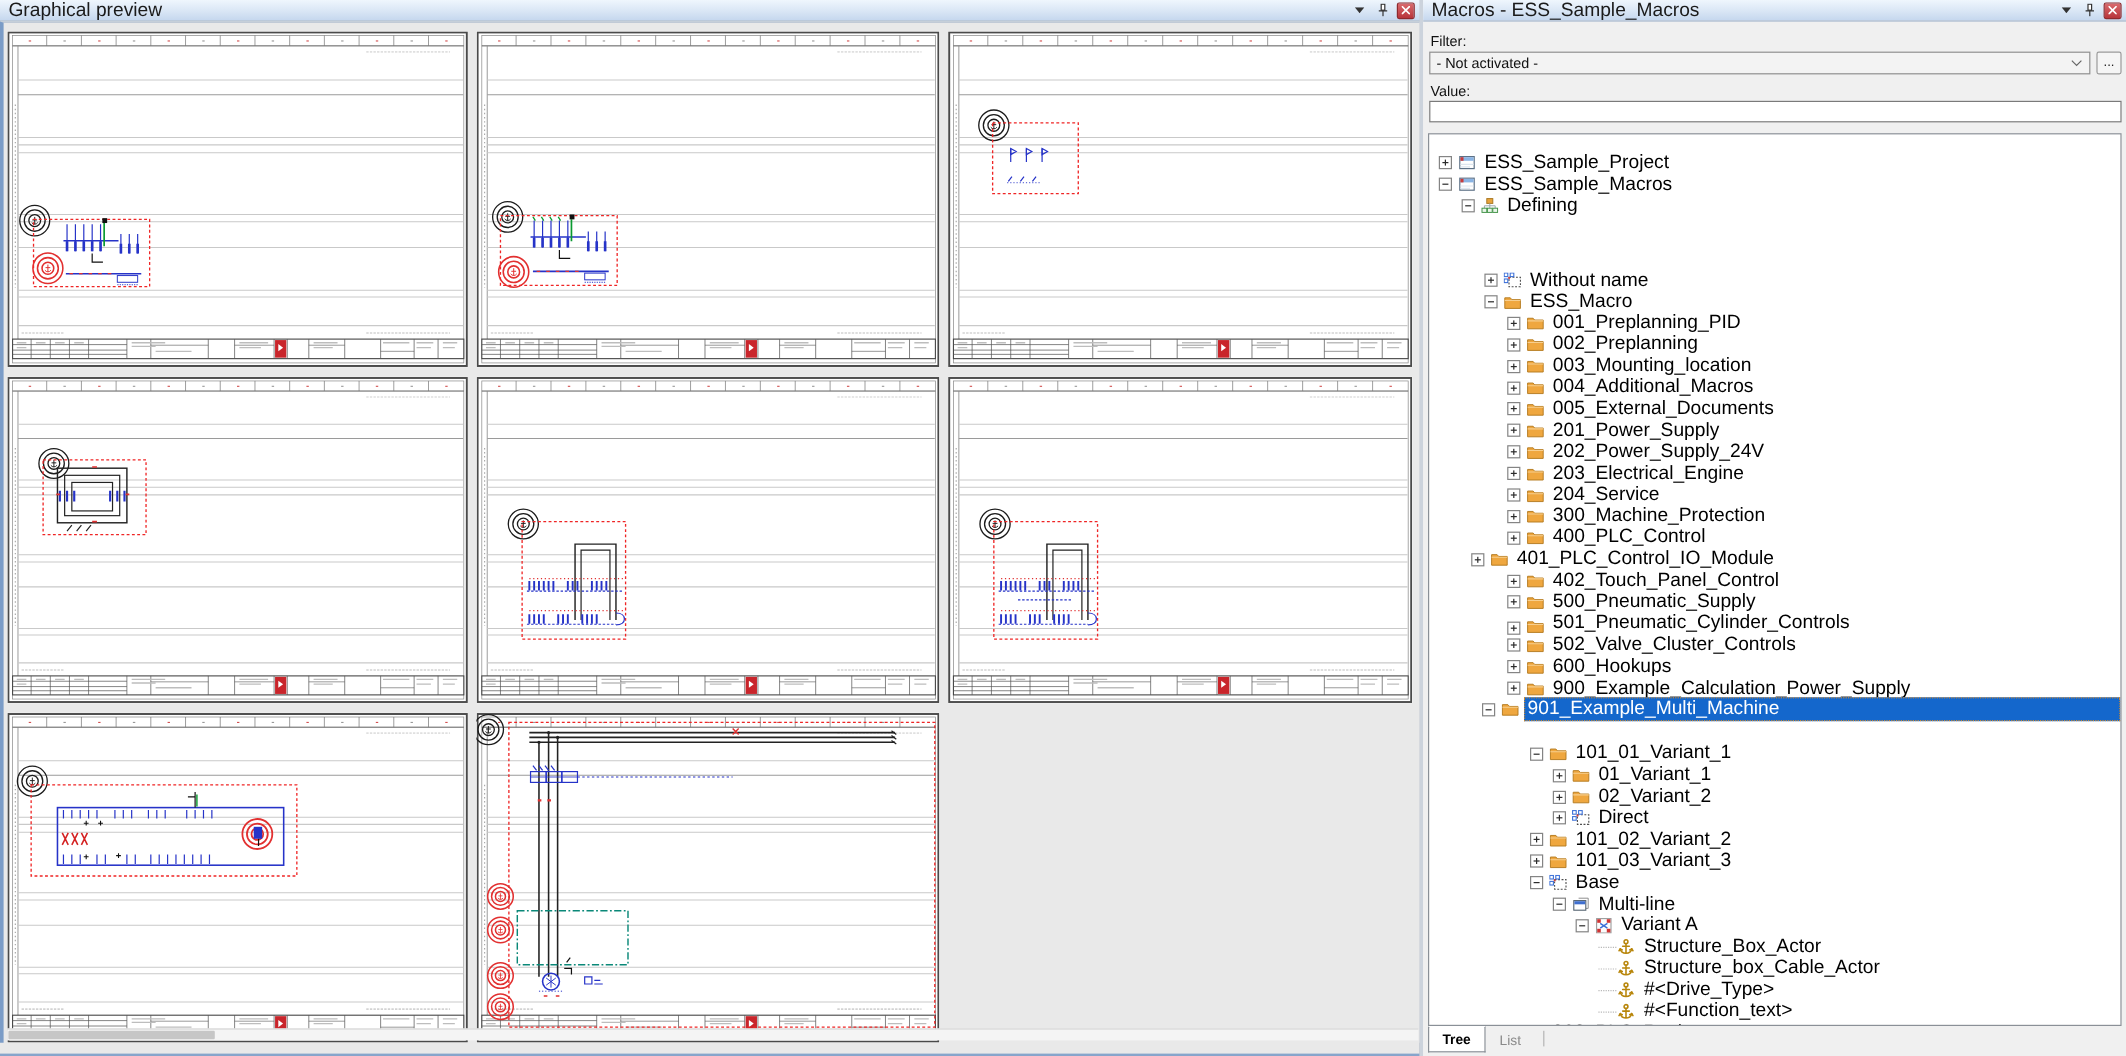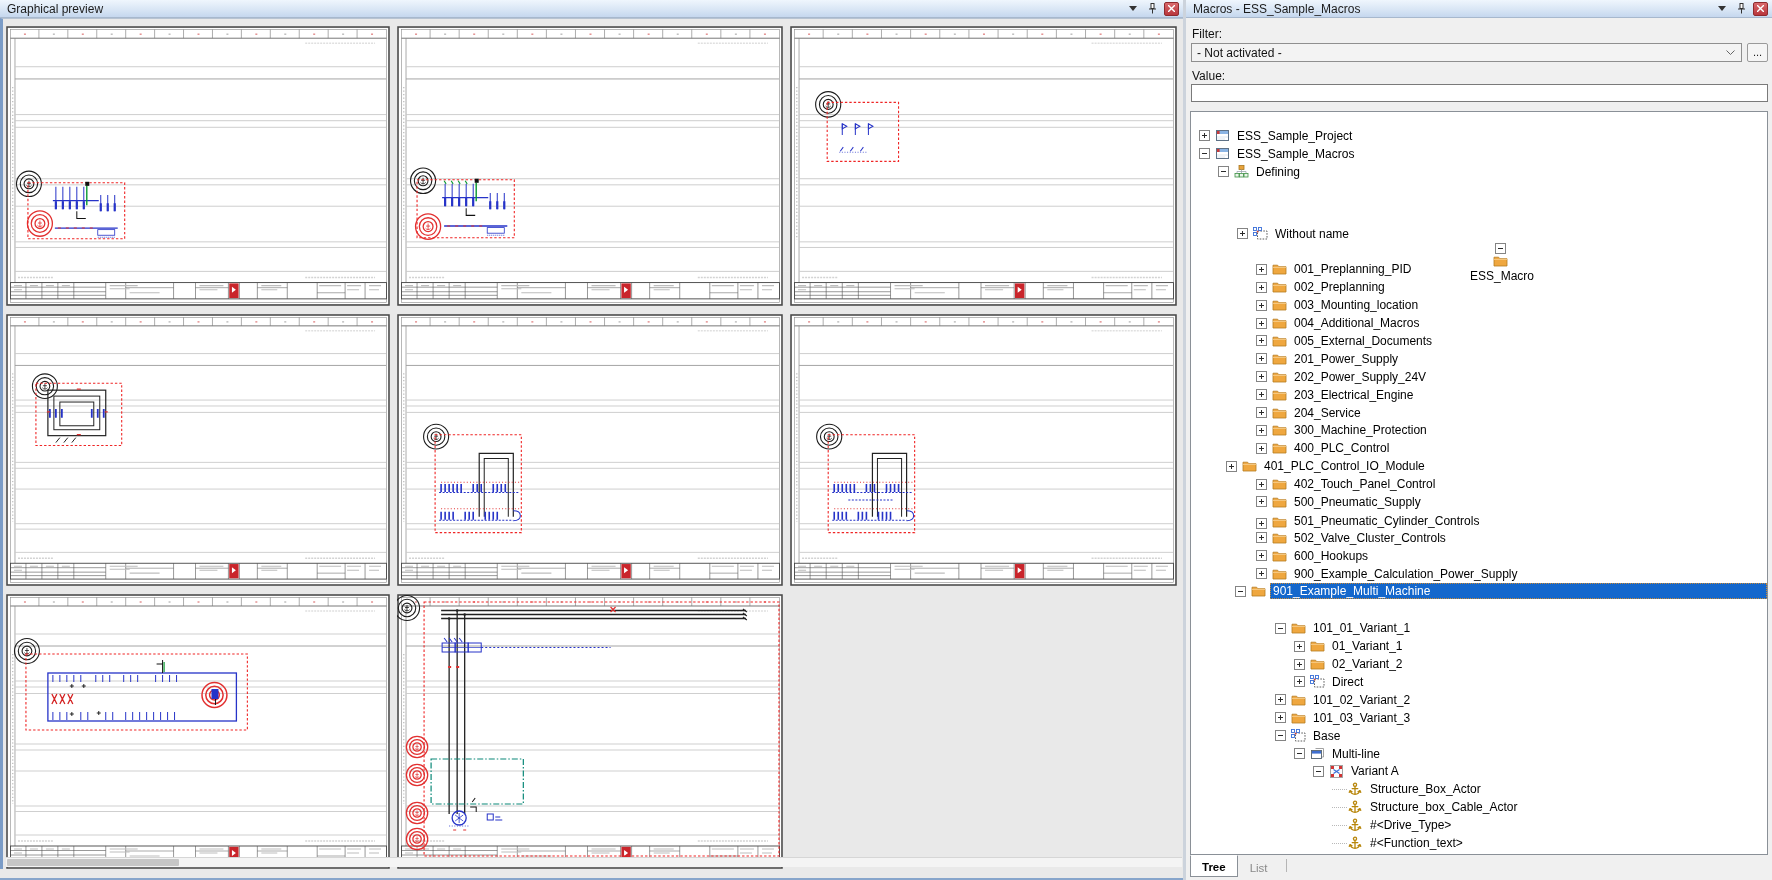--- a/index.html
+++ b/index.html
@@ -8,21 +8,21 @@
        -webkit-font-smoothing:antialiased}
   
   .panel{position:absolute;top:0;height:880px;background:#f0f0f0}
   #leftpanel{left:0;width:1183px;border-right:1px solid #98a2ae;background:#e9e9e9}
   #leftpanel::after{content:'';position:absolute;left:0;right:0;bottom:0;height:2px;background:#87a5cb}
   #splitter{position:absolute;left:1183px;top:0;width:3px;height:880px;background:#ccd3dc}
   #rightpanel{left:1186px;width:586px}
   .ptitle{position:absolute;left:0;top:0;right:0;height:18px;
           background:linear-gradient(#eff6fd,#d9e6f5 55%,#c5d7ee);
           border-bottom:1px solid #a7b8cd;display:flex;align-items:center;padding:0 4px 0 7px;box-sizing:border-box}
-  .ptext{font-size:12px;color:#1b1b1b;flex:1;white-space:nowrap}
+  .ptext{font-size:16px;color:#1b1b1b;flex:1;white-space:nowrap}
   .pbtns{display:flex;align-items:center;gap:5px}
   .pbtn{width:14px;height:13px;display:flex;align-items:center;justify-content:center;cursor:default}
   .pbtn.close{background:linear-gradient(#d96a6e,#b8353b);border:1px solid #8e2a2e;border-radius:2px;width:13px;height:12px}
   
   #previewarea{position:absolute;left:0;top:18px;right:0;bottom:11px;background:#e9e9e9;
                border-left:3px solid #7b9cc7;border-top:1px solid #b7c3d2}
   .thumb{position:absolute;background:#fff}
   .thumb svg{display:block;width:100%;height:100%}
   #hscroll{position:absolute;left:3px;right:1px;bottom:2px;height:9px;background:#f4f4f4;border-top:1px solid #d6d6d6}
   #hthumb{position:absolute;left:1px;top:1px;height:7px;width:172px;background:#c6c6c6;border-radius:1px}
@@ -42,21 +42,21 @@
          border:1px solid #8f8f8f;box-sizing:border-box;display:flex;align-items:center;
          padding:0 22px 0 5px;font-size:12px;color:#111}
   #combo .chev{position:absolute;right:6px;top:6px}
   #browse{position:absolute;left:561px;top:43px;width:21px;height:19px;background:#f5f5f5;
           border:1px solid #9a9a9a;border-radius:2px;font-size:11px;line-height:9px;color:#222;
           box-sizing:border-box;text-align:center;padding:0;font-family:"Liberation Sans",sans-serif}
   #valueinput{position:absolute;left:5px;top:84px;width:577px;height:18px;border:1px solid #7a7a7a;
               box-sizing:border-box;background:#fff;font-size:12px;padding:0 4px;font-family:"Liberation Sans",sans-serif}
   #tree{position:absolute;left:4px;top:111px;width:578px;height:744px;background:#fff;
         border:1px solid #8a9097;box-sizing:border-box;overflow:hidden;padding-top:15px}
-  .trow{display:flex;align-items:center;height:17.9px;font-size:12px;color:#000;white-space:nowrap}
+  .trow{display:flex;align-items:center;height:17.9px;font-size:16px;color:#000;white-space:nowrap}
   .expander{position:relative;width:9px;height:9px;border:1px solid #848484;background:#fff;
             flex:none;margin-right:4px;box-sizing:content-box}
   .expander::before{content:'';position:absolute;left:2px;top:4px;width:5px;height:1px;background:#2b2b2b}
   .expander.plus::after{content:'';position:absolute;left:4px;top:2px;width:1px;height:5px;background:#2b2b2b}
   .expspacer{width:15px;flex:none;border-top:1px dotted #b9b9b9;height:0;margin-right:0}
   .ticon{flex:none;width:16px;height:14px;display:flex;align-items:center;justify-content:center;margin-right:4px}
   .tlabel{padding:1px 3px}
   .trow.selected .tlabel{background:#1467cc;color:#fff;flex:1;outline:1px dotted #cc8a33;outline-offset:-1px}
   #tabbar{position:absolute;left:4px;top:856px;right:4px;height:16px;display:flex;align-items:flex-start}
   .btab{height:19px;padding:1px 11px 0;font-size:11.5px;display:flex;align-items:center;color:#8a8a8a;
@@ -411,21 +411,21 @@
             <g fill="#fff" stroke="#3a6fd8" stroke-width=".9">
               <rect x="0.5" y="0.5" width="3" height="3"></rect>
               <rect x="5.5" y="0.5" width="3" height="3"></rect>
               <rect x="0.5" y="5.5" width="3" height="3"></rect>
             </g>
             <rect x="3.8" y="3.8" width="1.6" height="1.6" fill="#d04040"></rect>
           </svg>
         </span>
         <span class="tlabel">Without name</span>
       </div>
-      <div class="trow" style="padding-left: 46px; flex-direction: column;">
+      <div class="trow" style="padding-left: 46px;">
         <span class="expander minus"></span>
         <span class="ticon">
           <svg width="15" height="12" viewBox="0 0 15 12">
             <path d="M1 11V2.2h4.6l1.3 1.5H14V11z" fill="#efa73f" stroke="#b57b20" stroke-width=".8"></path>
             <path d="M1 4.4h13" stroke="#f7cf8f" stroke-width=".9"></path>
           </svg>
         </span>
         <span class="tlabel">ESS_Macro</span>
       </div>
       <div class="trow" style="padding-left: 65px;">

